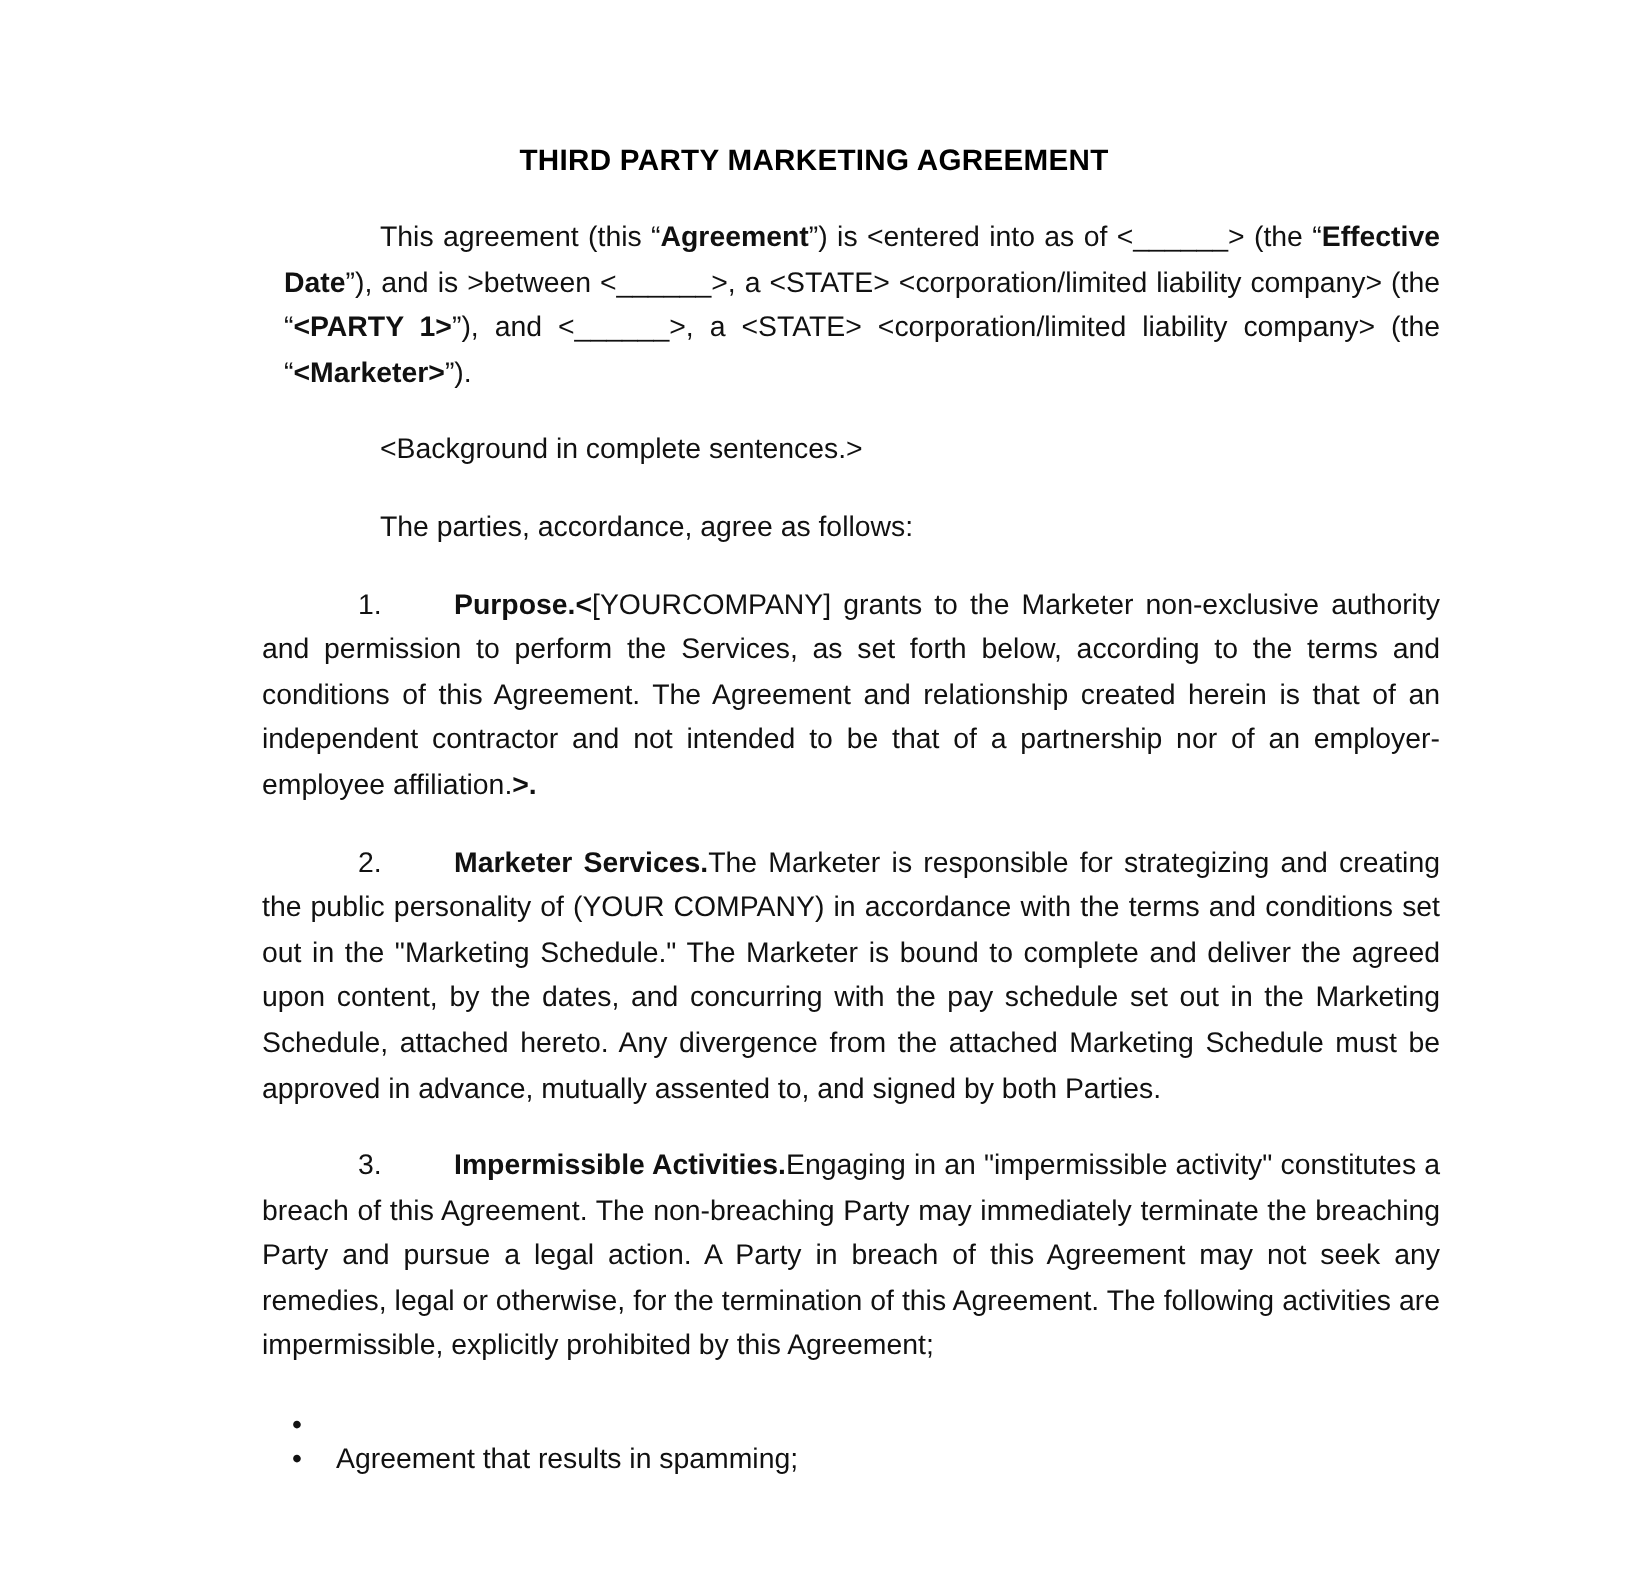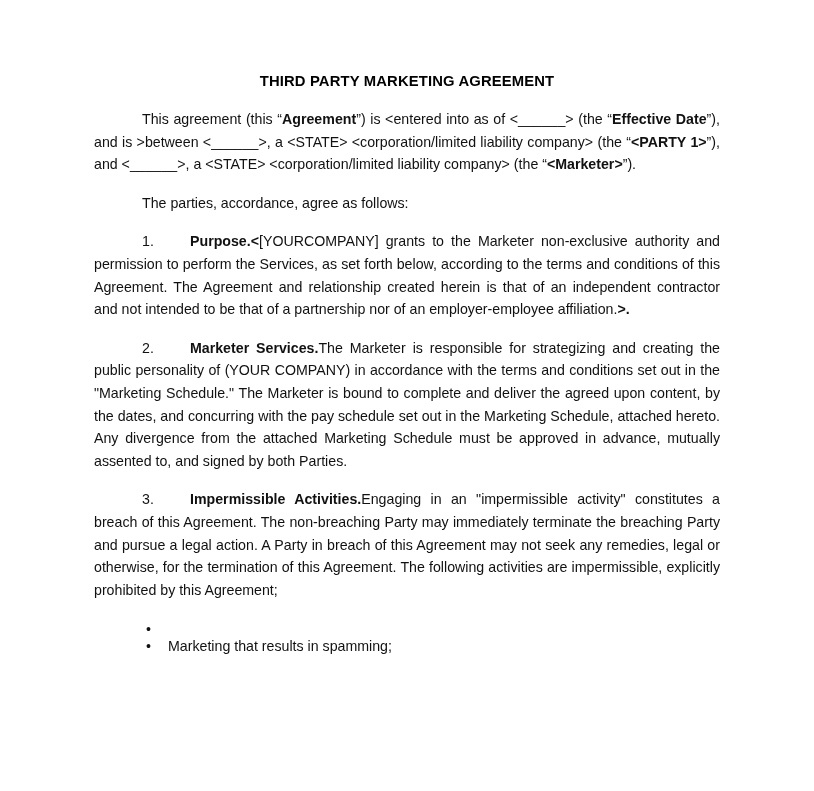--- a/index.html
+++ b/index.html
@@ -48,26 +48,28 @@
     line-height: 22.6px;
     text-align: justify;
     text-justify: inter-word;
     margin: 0;
     padding-top: 16px;
     color: #111;
   }
 
   .para.indent-first {
     text-indent: 48px;
+    margin-left: 48px;
   }
 
   
   .para.section {
     text-indent: 0;
     padding-left: 0;
+    margin-left: 37px;
   }
   .sec-num {
     display: inline-block;
     width: 48px;
     margin-left: 48px;
     font-weight: normal;
   }
   .sec-head {
     font-weight: bold;
   }
@@ -100,28 +102,29 @@
 </head>
 <body>
 
 <div class="page">
   <div class="content">
 
     <h1 class="doc-title">THIRD PARTY MARKETING AGREEMENT</h1>
 
     <p class="para indent-first"><span>This agreement (this “</span><b>Agreement</b><span>”) is &lt;entered into as of &lt;______&gt; (the “</span><b>Effective Date</b><span>”), and is &gt;between &lt;______&gt;, a &lt;STATE&gt; &lt;corporation/limited liability company&gt; (the “</span><b>&lt;PARTY 1&gt;</b><span>”), and &lt;______&gt;, a &lt;STATE&gt; &lt;corporation/limited liability company&gt; (the “</span><b>&lt;Marketer&gt;</b><span>”).</span></p>
 
+    <p class="para indent-first">&lt;Background in complete sentences.&gt;</p>
 
     <p class="para indent-first">The parties, accordance, agree as follows:</p>
 
     <p class="para section"><span class="sec-num">1.</span><b class="sec-head">Purpose.</b><b>&lt;</b><span>[YOURCOMPANY] grants to the Marketer non-exclusive authority and permission to perform the Services, as set forth below, according to the terms and conditions of this Agreement. The Agreement and relationship created herein is that of an independent contractor and not intended to be that of a partnership nor of an employer-employee affiliation.</span><b>&gt;.</b></p>
 
     <p class="para section"><span class="sec-num">2.</span><b class="sec-head">Marketer Services.</b><span>The Marketer is responsible for strategizing and creating the public personality of (YOUR COMPANY) in accordance with the terms and conditions set out in the "Marketing Schedule." The Marketer is bound to complete and deliver the agreed upon content, by the dates, and concurring with the pay schedule set out in the Marketing Schedule, attached hereto. Any divergence from the attached Marketing Schedule must be approved in advance, mutually assented to, and signed by both Parties.</span></p>
 
     <p class="para section"><span class="sec-num">3.</span><b class="sec-head">Impermissible Activities.</b><span>Engaging in an "impermissible activity" constitutes a breach of this Agreement. The non-breaching Party may immediately terminate the breaching Party and pursue a legal action. A Party in breach of this Agreement may not seek any remedies, legal or otherwise, for the termination of this Agreement. The following activities are impermissible, explicitly prohibited by this Agreement;</span></p>
 
     <ul class="bullet-list">
       <li class="bullet-item"><span class="dot">•</span></li>
-      <li class="bullet-item"><span class="dot">•</span><span>Marketing that results in spamming;</span></li>
+      <li class="bullet-item"><span class="dot">•</span><span>Agreement that results in spamming;</span></li>
     </ul>
 
   </div>
 </div>
 
 </body></html>

